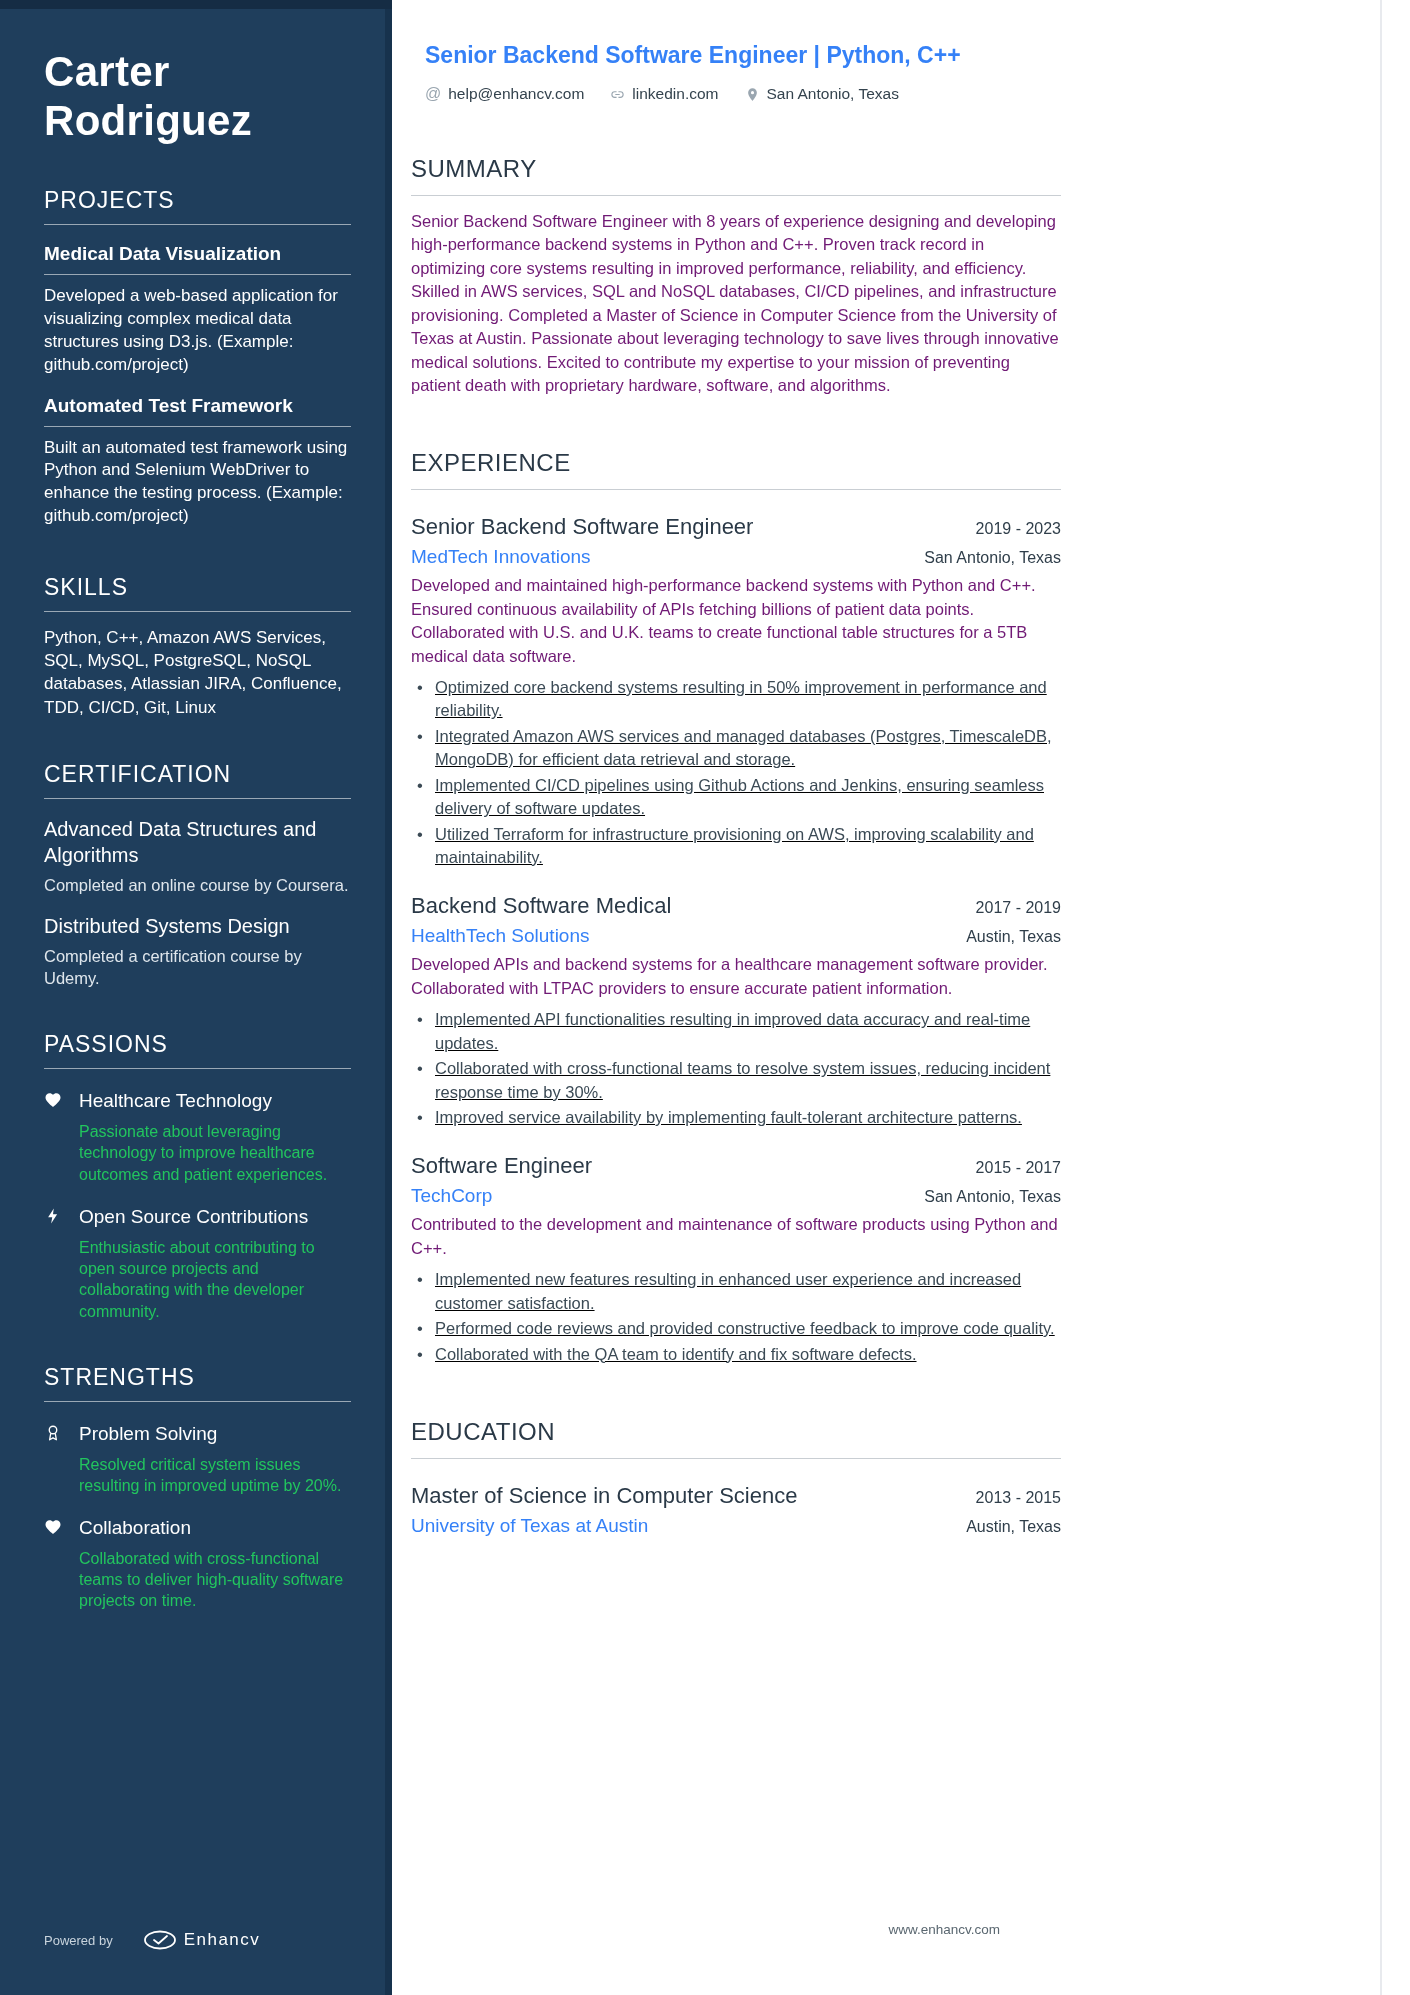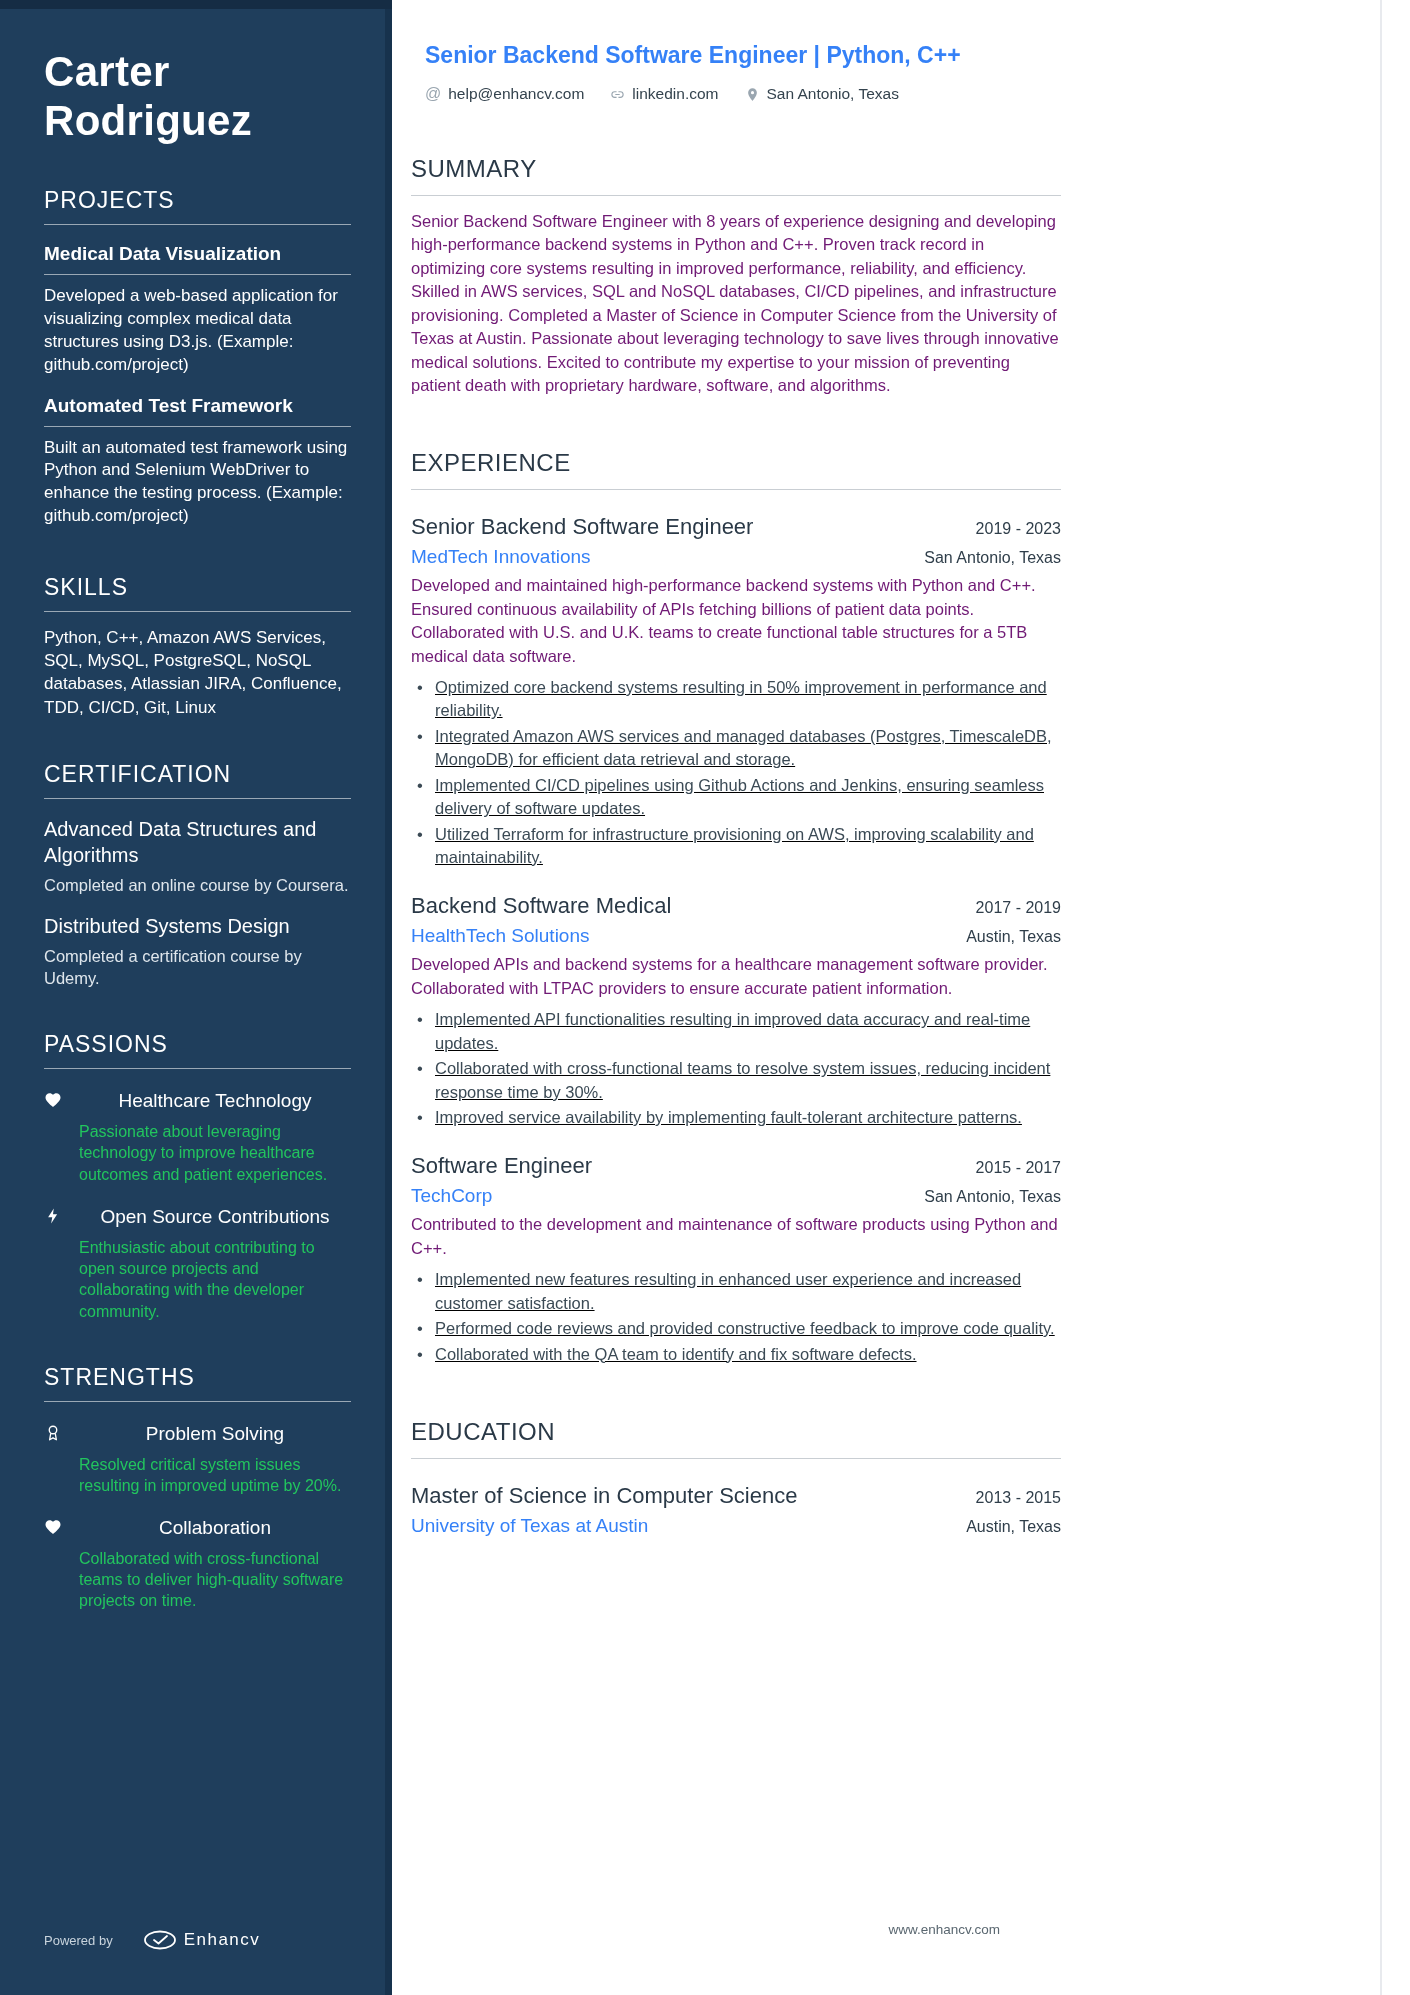--- a/index.html
+++ b/index.html
@@ -16,21 +16,21 @@
   .s-section { margin-top:42px; }
   .s-heading { font-size:23px; font-weight:400; letter-spacing:1px; margin:0; padding-bottom:10px; border-bottom:1px solid rgba(255,255,255,0.55); }
   .s-item-title { font-size:19px; font-weight:700; margin:18px 0 0; padding-bottom:9px; border-bottom:1px solid rgba(255,255,255,0.55); }
   .s-item-desc { font-size:17px; line-height:1.34; margin:10px 0 4px; }
   .skills-text { font-size:17px; line-height:1.38; margin:14px 0 0; }
   .cert-title { font-size:20px; font-weight:400; margin:18px 0 0; line-height:1.28; }
   .cert-desc { font-size:16.5px; line-height:1.32; margin:6px 0 0; color:#dfe6ec; }
   .icon-item { display:flex; margin-top:20px; }
   .icon-col { flex:0 0 26px; width:26px; margin-right:9px; padding-top:2px; }
   .icon-col svg { width:18px; height:18px; display:block; }
-  .icon-item h3 { font-size:19px; font-weight:400; margin:0; line-height:1.25;text-align:center; }
+  .icon-item h3 { font-size:19px; font-weight:400; margin:0; line-height:1.25; }
   .icon-item p { font-size:16px; line-height:1.33; margin:8px 0 0; color:#22c55e; }
   .s-footer { margin-top:auto; display:flex; align-items:center; gap:30px; padding-top:40px; }
   .powered-text { font-size:13px; color:#c9d4dd; }
   .logo { display:flex; align-items:center; gap:7px; color:#fff; }
   .logo svg { width:34px; height:22px; display:block; }
   .logo-text { font-size:17px; letter-spacing:1.5px; }
 
   
   .main { flex:1; position:relative; box-sizing:border-box; padding:38px 0 0 26px; }
   .main-inner { width:650px; }

